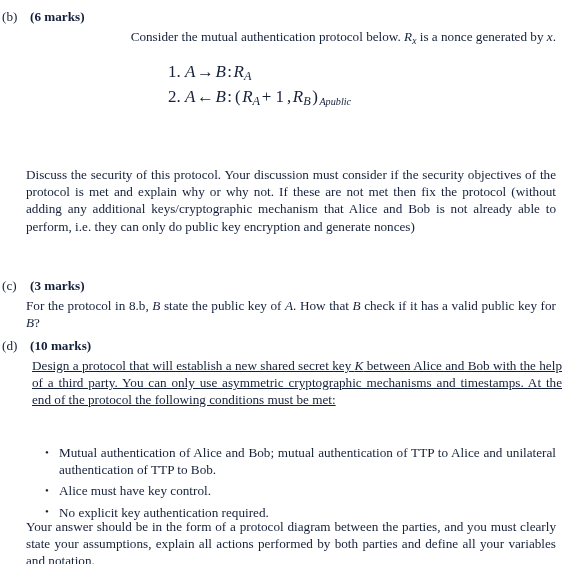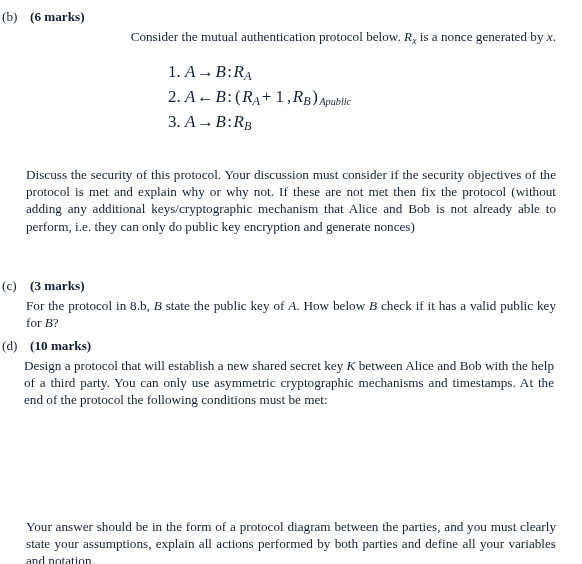--- a/index.html
+++ b/index.html
@@ -133,43 +133,45 @@
   <ol class="proto-list">
 
     <li class="proto-item">
       <span class="proto-num">1.</span><span class="proto-expr"><span>A</span><span class="op">→</span><span>B</span><span class="op">:</span><span>R</span><span class="msub">A</span></span>
     </li>
 
     <li class="proto-item">
       <span class="proto-num">2.</span><span class="proto-expr"><span>A</span><span class="op">←</span><span>B</span><span class="op">:</span><span class="op">(</span><span>R</span><span class="msub">A</span><span class="op">+ 1</span><span class="op">,</span><span>R</span><span class="msub">B</span><span class="op">)</span><span class="msub-small">Apublic</span></span>
     </li>
 
-    <li class="proto-item">
-      <span class="proto-num">3.</span><span class="proto-expr"><span>A</span><span class="op">→</span><span>B</span><span class="op">:</span><span>R</span><span class="msub">B</span></span>
-    </li>
   </ol>
 
   <div class="para" style="position:absolute; left:26px; top:166px; width:530px;">Discuss the security of this protocol. Your discussion must consider if the security objectives of the protocol is met and explain why or why not. If these are not met then fix the protocol (without adding any additional keys/cryptographic mechanism that Alice and Bob is not already able to perform, i.e. they can only do public key encryption and generate nonces)</div>
 
   <div class="q-block" style="position:absolute; left:0; top:277px; width:582px;">
 
     <span class="q-label">(c)</span>
     <span class="q-marks">(3 marks)</span>
 
     <div class="para" style="position:absolute; left:26px; top:20px; width:530px;">
-      <span>For the protocol in 8.b, </span><span class="mi">B</span><span> state the public key of </span><span class="mi">A</span><span>. How below </span><span class="mi">B</span><span> check if it has a valid public key for </span><span class="mi">B</span><span>?</span>
+      <span>For the protocol in 8.b, </span><span class="mi">B</span><span> state the public key of </span><span class="mi">A</span><span>. How that </span><span class="mi">B</span><span> check if it has a valid public key for </span><span class="mi">B</span><span>?</span>
     </div>
   </div>
 
   <div class="q-block" style="position:absolute; left:0; top:337px; width:582px;">
 
     <span class="q-label">(d)</span>
     <span class="q-marks">(10 marks)</span>
 
-    <div class="para" style="position:absolute; left:24px; top:20px; width:530px;">
+    <div class="para" style="position:absolute; left:32px; top:20px; width:530px;text-decoration:underline;">
       <span>Design a protocol that will establish a new shared secret key </span><span class="mi">K</span><span> between Alice and Bob with the help of a third party. You can only use asymmetric cryptographic mechanisms and timestamps. At the end of the protocol the following conditions must be met:</span>
     </div>
   </div>
 
+  <ul class="bullets" style="position:absolute; left:45px; top:444px; width:511px;">
+    <li>Mutual authentication of Alice and Bob; mutual authentication of TTP to Alice and unilateral authentication of TTP to Bob.</li>
+    <li style="margin-top:4px;">Alice must have key control.</li>
+    <li style="margin-top:4px;">No explicit key authentication required.</li>
+  </ul>
 
   <div class="para" style="position:absolute; left:26px; top:518px; width:530px;">Your answer should be in the form of a protocol diagram between the parties, and you must clearly state your assumptions, explain all actions performed by both parties and define all your variables and notation.</div>
 
 </div>
 
 </body></html>

